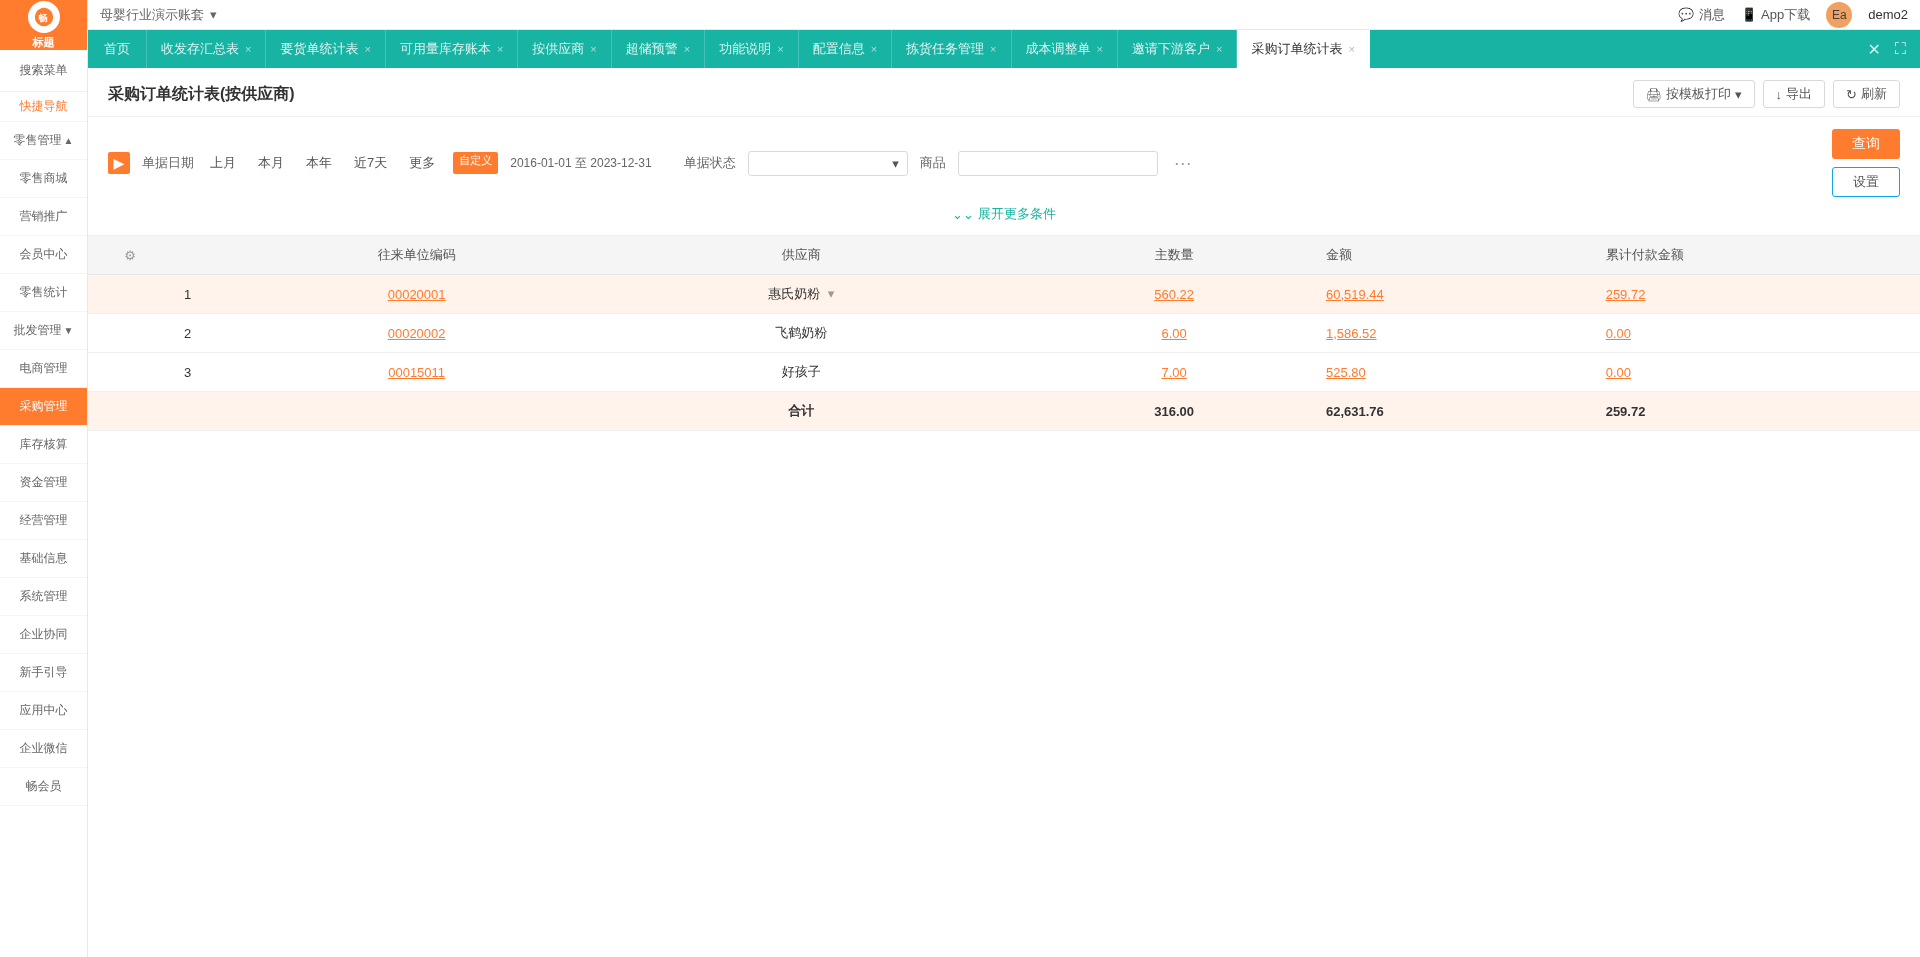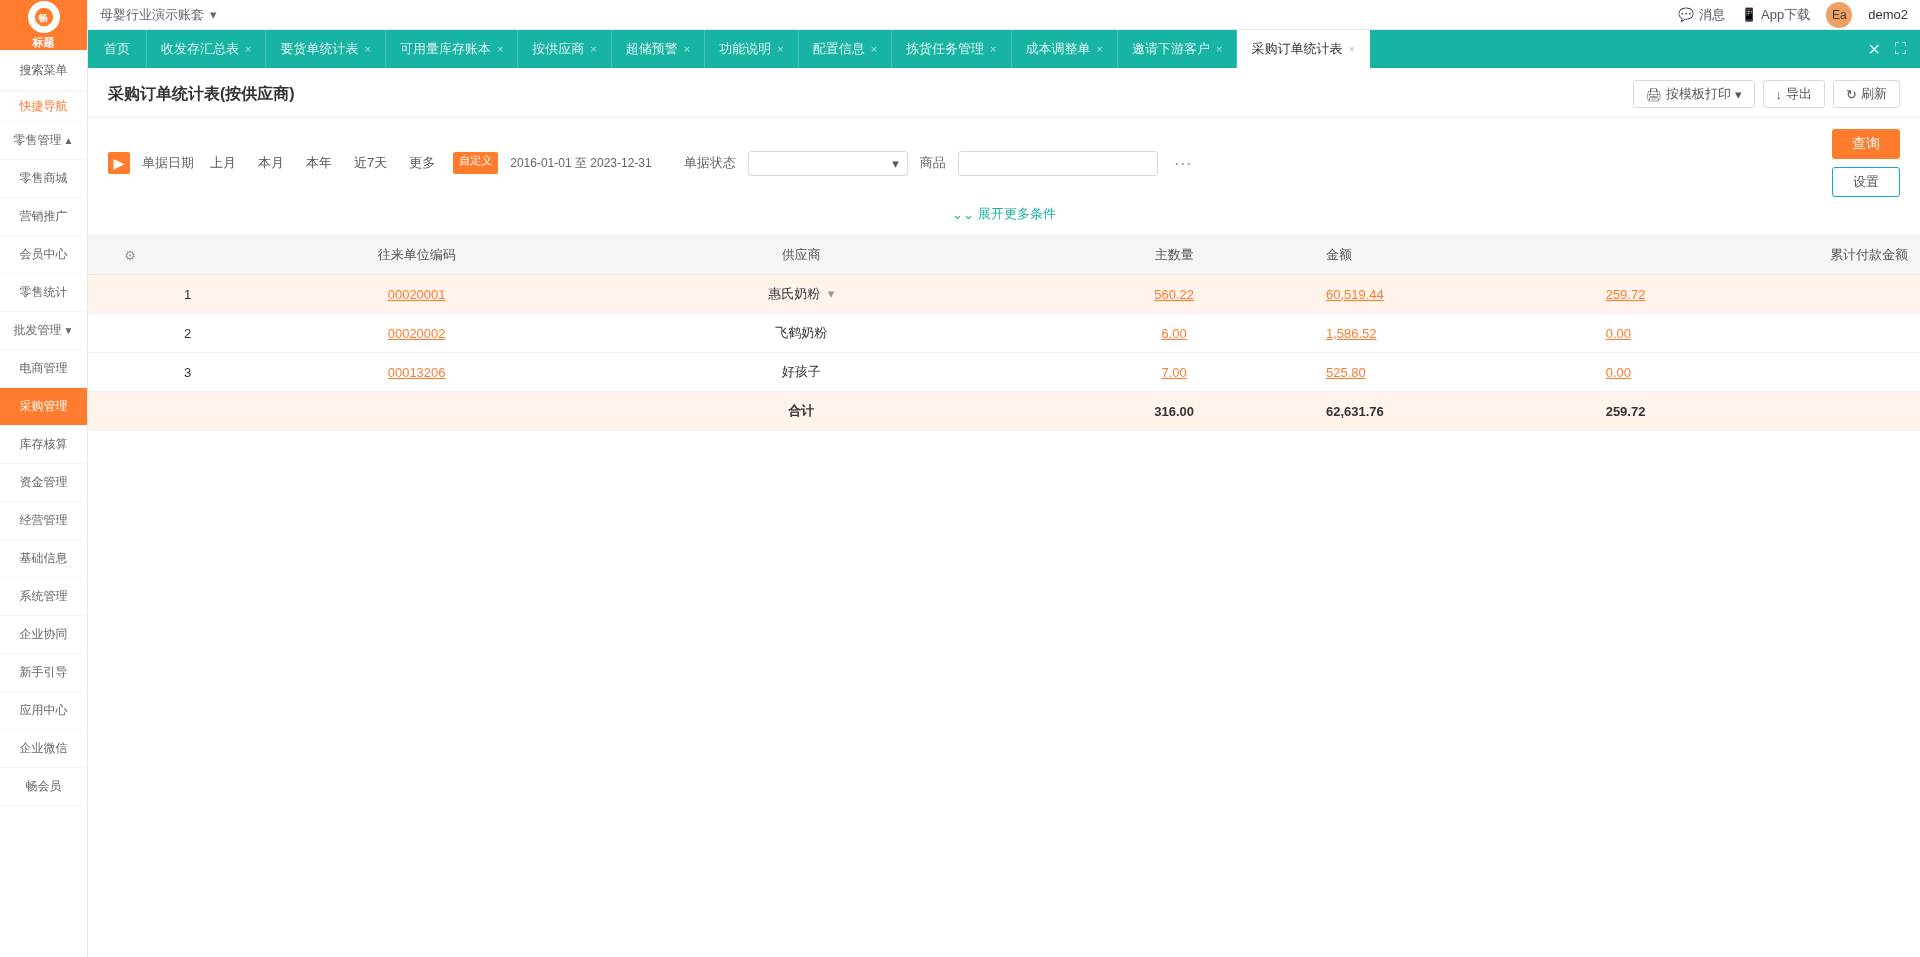--- a/index.html
+++ b/index.html
@@ -73,21 +73,21 @@
     td:nth-child(3), td:nth-child(4), td:nth-child(5) { text-align: center; }
     tr.row-highlight { background: #fff3ec; }
     td a, td .link { color: #ff7b2e; text-decoration: underline; cursor: pointer; }
     .col-settings { width: 36px; text-align: center; }
     .settings-icon { cursor: pointer; color: #999; }
     .col-index { width: 40px; color: #999; }
     .col-code { width: 130px; }
     .col-supplier { width: 200px; }
     .col-qty { width: 120px; }
     .col-amount { width: 120px; }
-    .col-paid { width: 140px; text-align: right; }
+    .col-paid { width: 140px; }
     .footer-row td { background: #fff3ec; font-weight: bold; border-top: 1px solid #e8e8e8; }
     .expand-more-btn { background: none; border: none; color: #17b3a3; cursor: pointer; font-size: 13px; display: inline-flex; align-items: center; gap: 4px; }
 
     
     .top-workspace-row { height: 30px; background: #fff; border-bottom: 1px solid #e8e8e8; display: flex; align-items: center; justify-content: space-between; padding: 0 12px; }
     .workspace-left { display: flex; align-items: center; gap: 6px; cursor: pointer; color: #666; font-size: 13px; }
     .workspace-right { display: flex; align-items: center; gap: 16px; }
     .msg-btn { display: flex; align-items: center; gap: 4px; cursor: pointer; color: #555; font-size: 13px; }
     .app-btn { display: flex; align-items: center; gap: 4px; cursor: pointer; color: #555; font-size: 13px; }
     .avatar-circle { width: 26px; height: 26px; border-radius: 50%; background: #f0a060; display: flex; align-items: center; justify-content: center; color: #404040; font-size: 12px; cursor: pointer; overflow: hidden; }
@@ -347,21 +347,21 @@
               <td>2</td>
               <td><span class="link">00020002</span></td>
               <td><span>飞鹤奶粉</span></td>
               <td><span class="link">6.00</span></td>
               <td><span class="link">1,586.52</span></td>
               <td><span class="link">0.00</span></td>
             </tr>
             <tr>
               <td></td>
               <td>3</td>
-              <td><span class="link">00013206</span></td>
+              <td><span class="link">00015011</span></td>
               <td><span>好孩子</span></td>
               <td><span class="link">7.00</span></td>
               <td><span class="link">525.80</span></td>
               <td><span class="link">0.00</span></td>
             </tr>
           </tbody>
           <tfoot>
             <tr class="footer-row">
               <td></td>
               <td></td>

